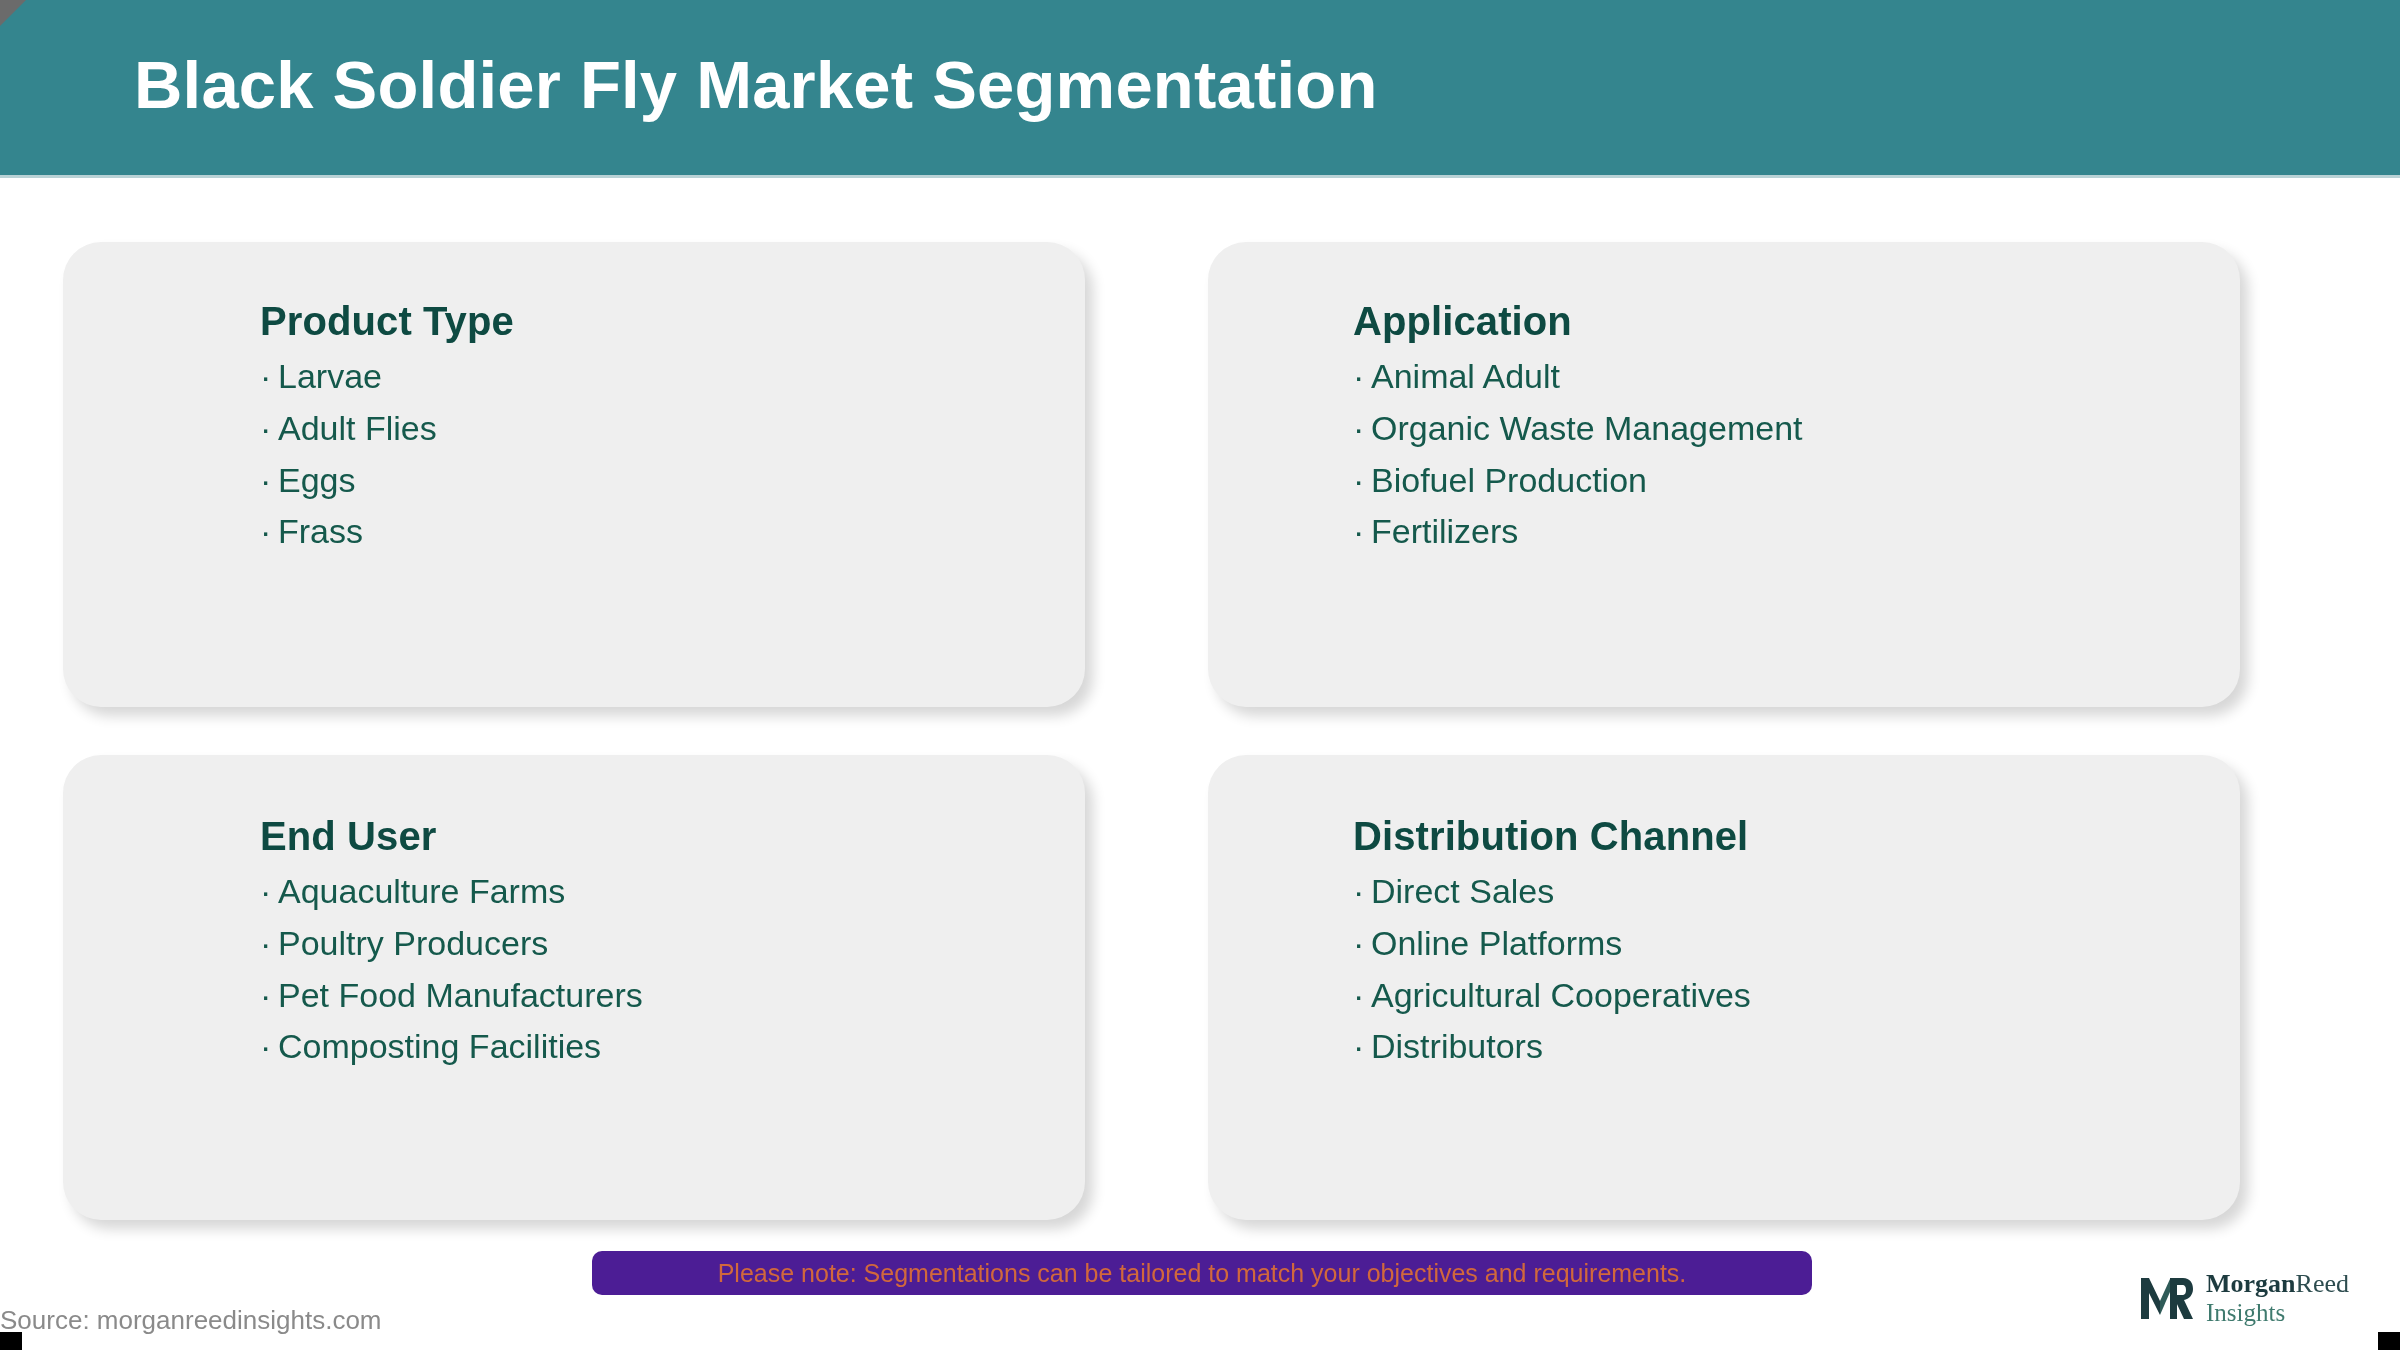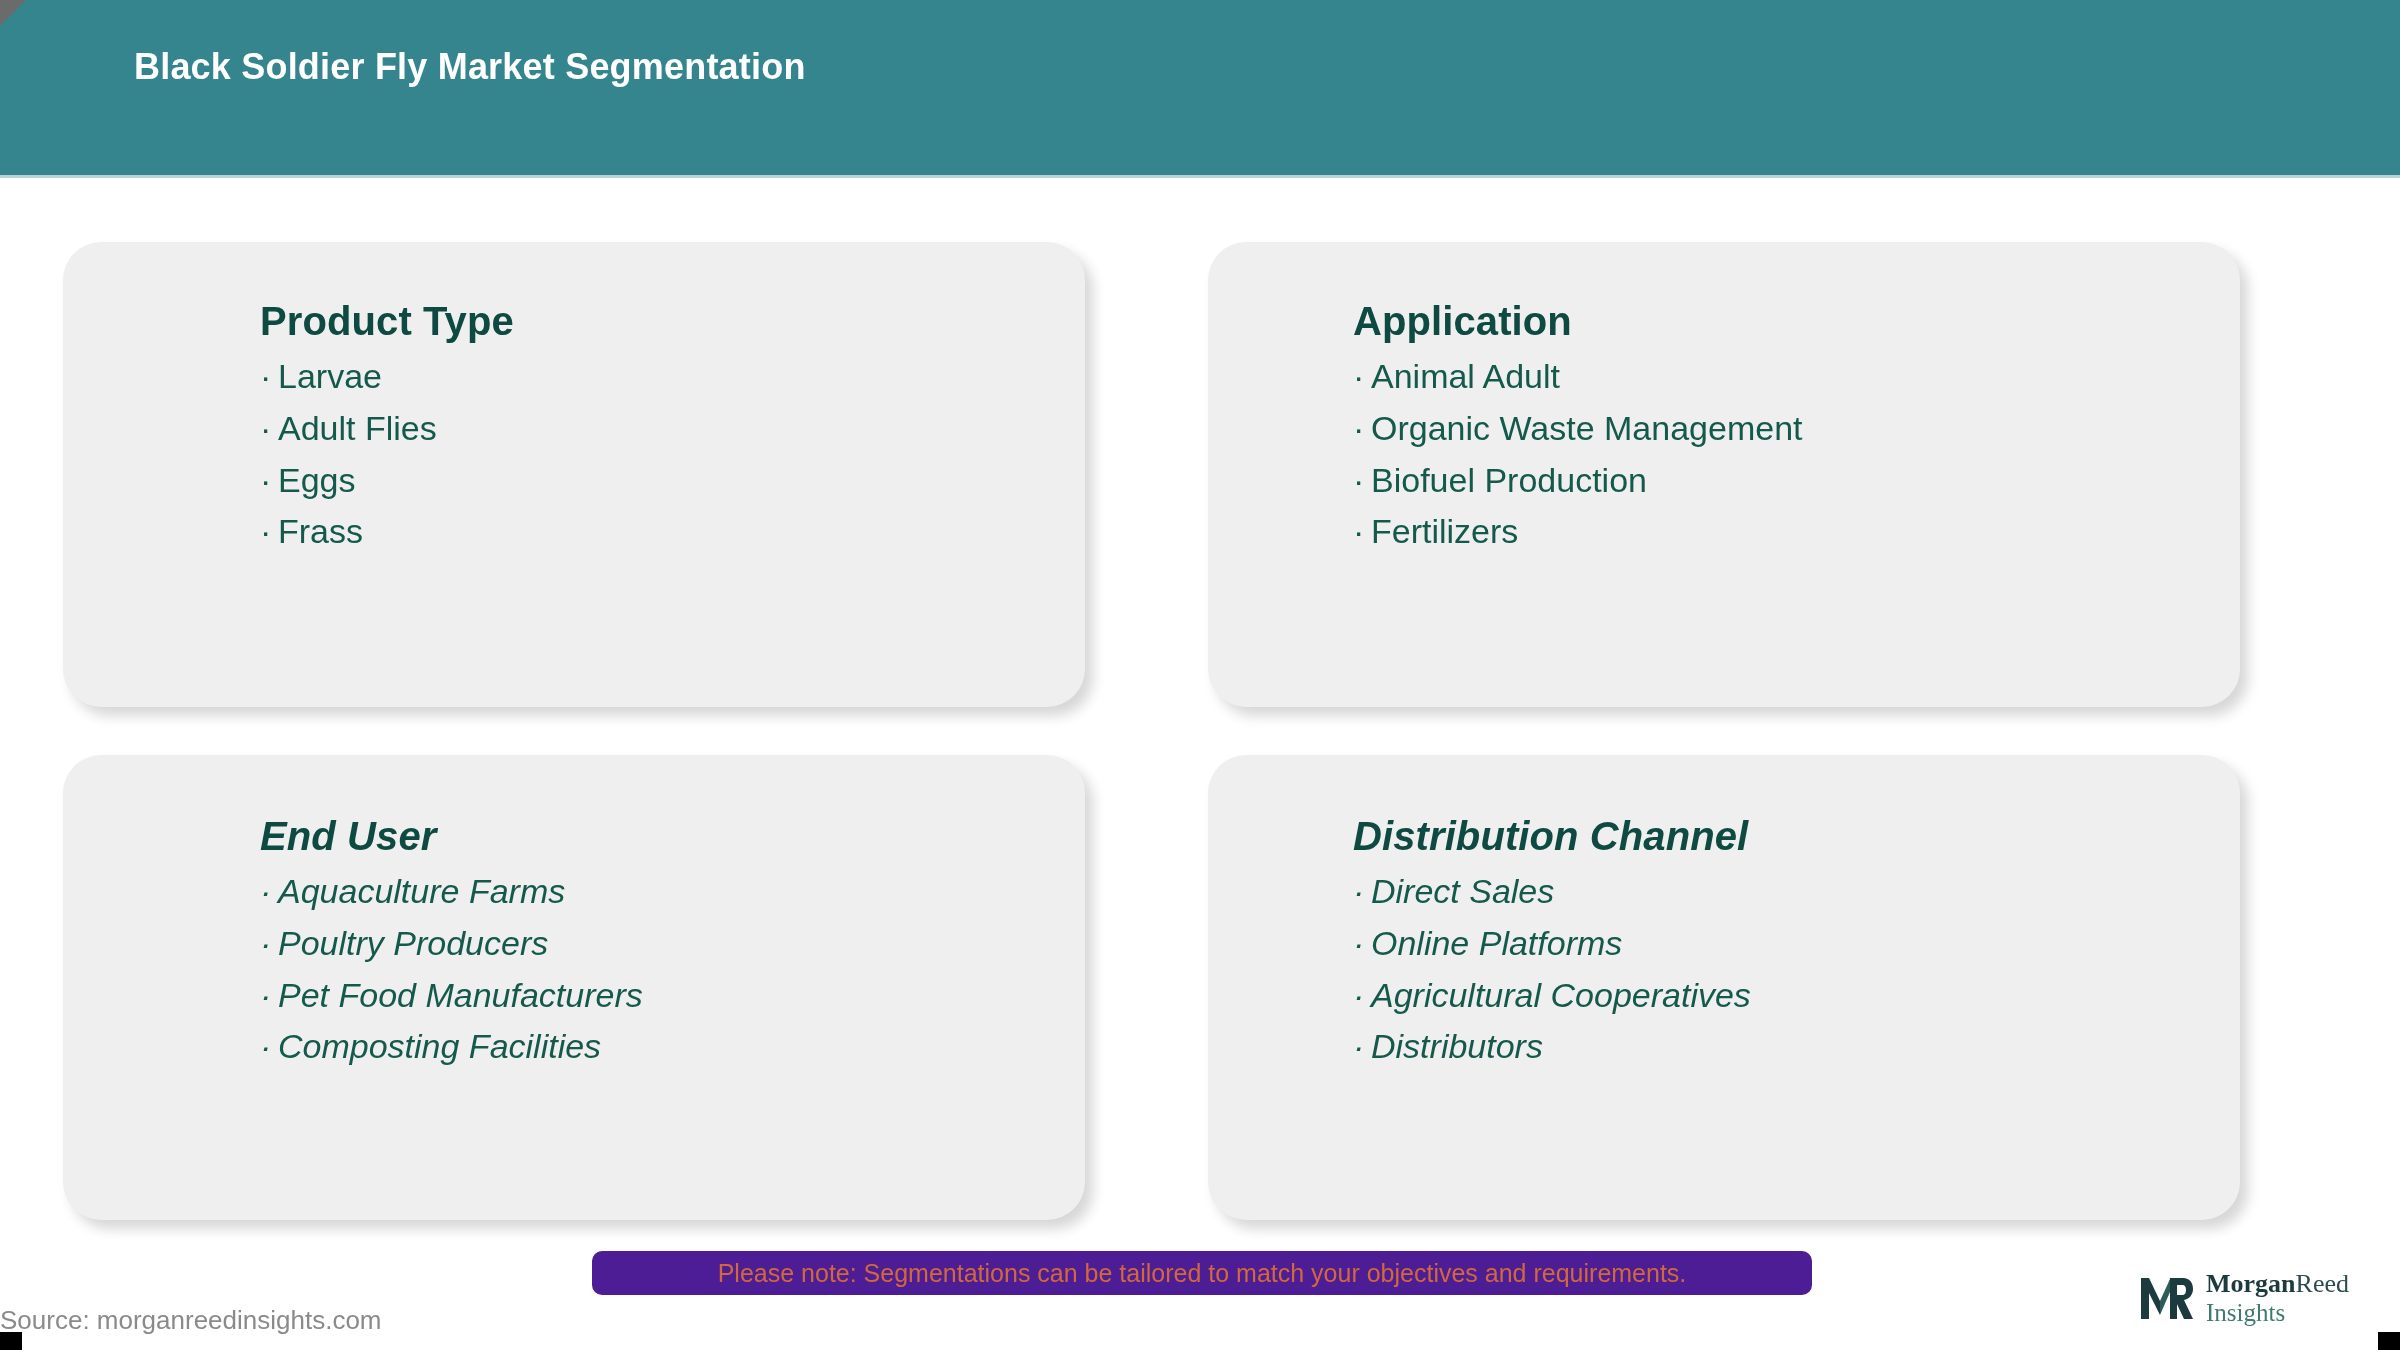--- a/index.html
+++ b/index.html
@@ -32,21 +32,21 @@
     top: 0;
     width: 26px;
     height: 26px;
     background: #6b6b6b;
     clip-path: polygon(0 0, 100% 0, 0 100%);
   }
   .header-title {
     position: absolute;
     left: 134px;
     top: 46px;
-    font-size: 36px;
+    font-size: 67px;
     font-weight: bold;
     color: #ffffff;
     letter-spacing: 0.2px;
     white-space: nowrap;
   }
   .header-underline {
     position: absolute;
     left: 0;
     top: 175px;
     width: 2400px;
@@ -63,21 +63,21 @@
     height: 1050px;
   }
   .card {
     position: absolute;
     background: #EFEFEF;
     border-radius: 38px;
     box-shadow: 8px 9px 13px rgba(0,0,0,0.16);
     box-sizing: border-box;
   }
   .card-r0 { top: 67px;  height: 465px; }
-  .card-r1 { top: 580px; height: 465px; font-style: italic; }
+  .card-r1 { top: 580px; height: 465px; }
   .card-c0 { left: 63px;   width: 1022px; }
   .card-c1 { left: 1208px; width: 1032px; }
 
   .card-inner {
     position: absolute;
     left: 0;
     top: 0;
     right: 0;
     padding: 0;
   }

